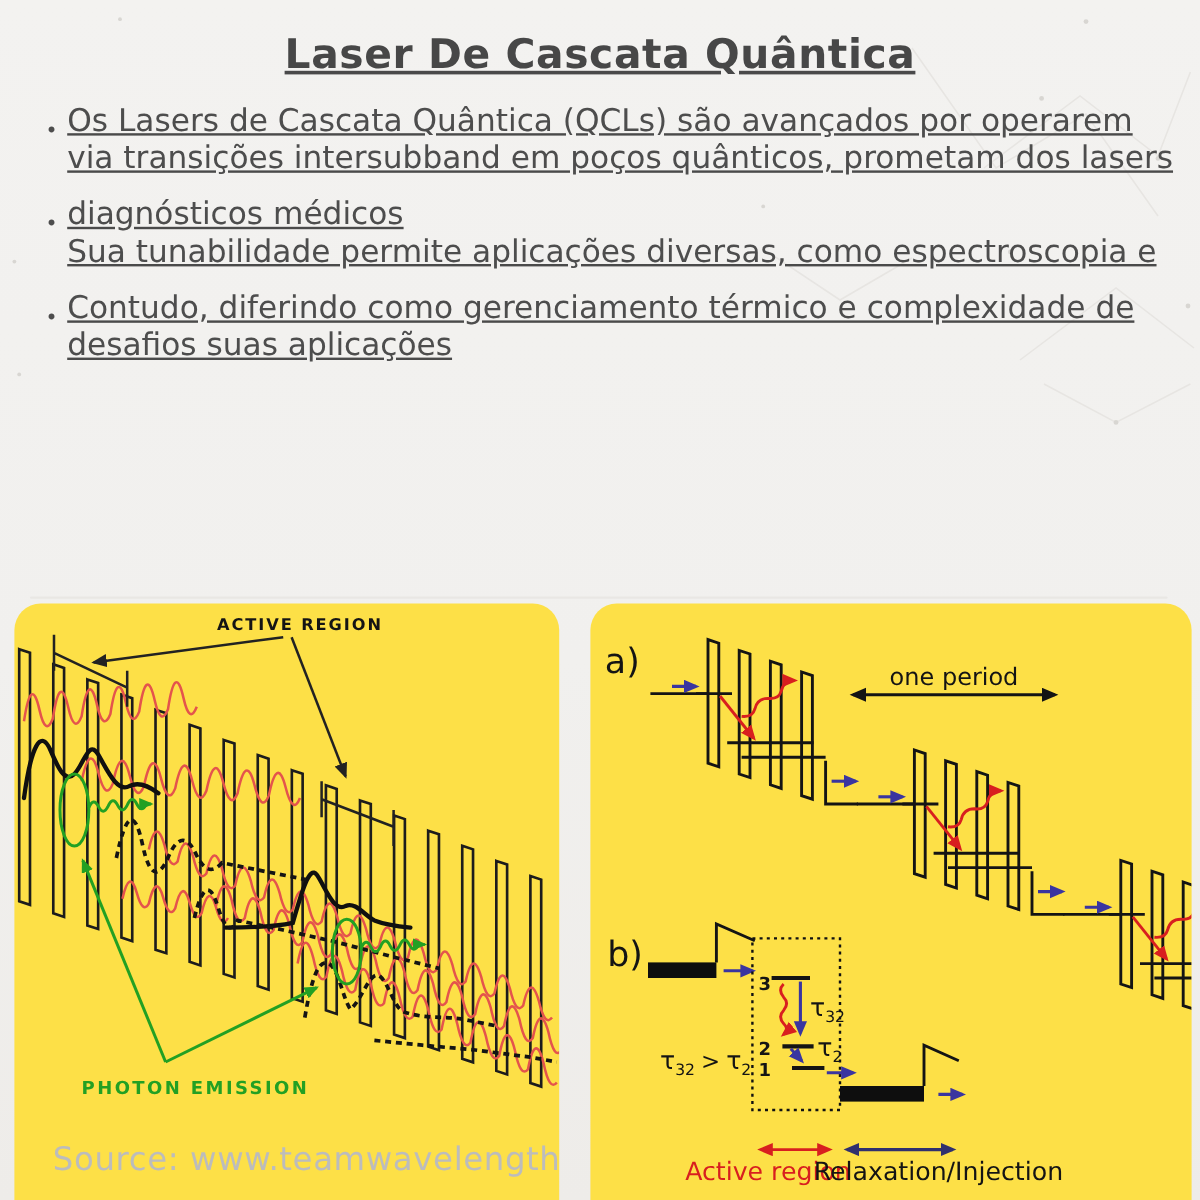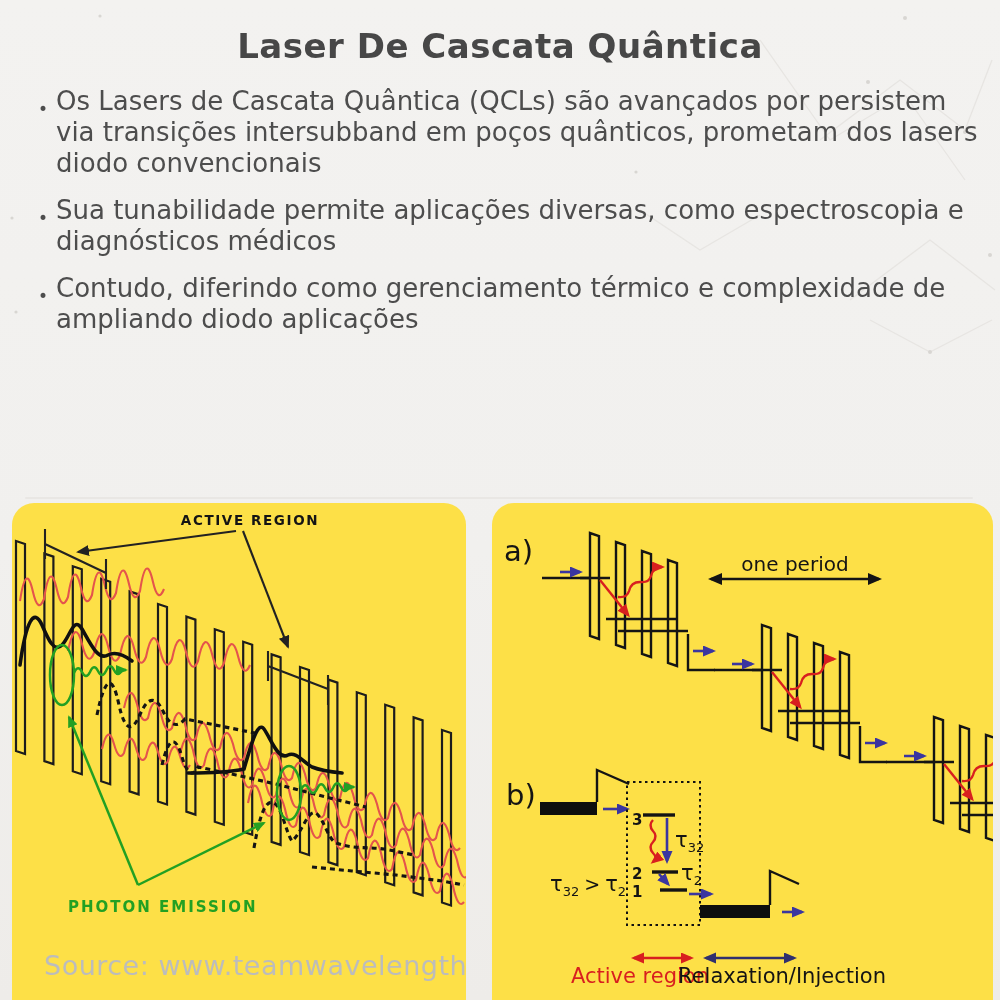--- a/index.html
+++ b/index.html
@@ -3,21 +3,21 @@
 <meta charset="utf-8">
 <style>
   html,body{margin:0;padding:0;}
   body{
     width:1000px;height:1000px;position:relative;overflow:hidden;
     background:linear-gradient(180deg,#f3f2f0 0%,#f1f0ee 55%,#eeece9 100%);
     font-family:"DejaVu Sans","Liberation Sans",sans-serif;
     color:#4a4a4a;
   }
   .decor{position:absolute;inset:0;z-index:0;pointer-events:none;}
-  .content{position:relative;z-index:1;}
+  .content{position:relative;z-index:1;text-decoration:underline;}
   h1.title{
     margin:0;padding-top:26px;text-align:center;
     font-size:34px;font-weight:700;letter-spacing:.5px;color:#474747;
   }
   ul.bullets{list-style:none;margin:20px 0 0 0;padding:0 0 0 0;}
   ul.bullets li{
     position:relative;padding-left:56px;margin-bottom:16px;
     font-size:26px;line-height:31px;font-weight:500;color:#4d4d4d;
   }
   ul.bullets li .dot{
@@ -74,33 +74,32 @@
       <circle cx="636" cy="172" r="1.6"></circle>
   </g>
 </svg>
 
 <div class="content">
   <h1 class="title">Laser De Cascata Quântica</h1>
 
   <ul class="bullets">
     <li>
       <span class="dot">•</span>
-      <div class="bl">Os Lasers de Cascata Quântica (QCLs) são avançados por persistem</div>
+      <div class="bl">Os Lasers de Cascata Quântica (QCLs) são avançados por operarem</div>
       <div class="bl">via transições intersubband em poços quânticos, prometam dos lasers</div>
-      <div class="bl">diodo convencionais</div>
     </li>
     <li>
       <span class="dot">•</span>
+      <div class="bl">diagnósticos médicos</div>
       <div class="bl">Sua tunabilidade permite aplicações diversas, como espectroscopia e</div>
-      <div class="bl">diagnósticos médicos</div>
     </li>
     <li>
       <span class="dot">•</span>
       <div class="bl">Contudo, diferindo como gerenciamento térmico e complexidade de</div>
-      <div class="bl">ampliando diodo aplicações</div>
+      <div class="bl">desafios suas aplicações</div>
     </li>
   </ul>
 </div>
 
 <div class="divider"></div>
 
 <div class="panel left">
 <svg width="454" height="485" viewBox="0 0 454 485">
   <defs>
     <marker id="ah-g" markerUnits="userSpaceOnUse" markerWidth="14" markerHeight="12" refX="10" refY="5" orient="auto">

